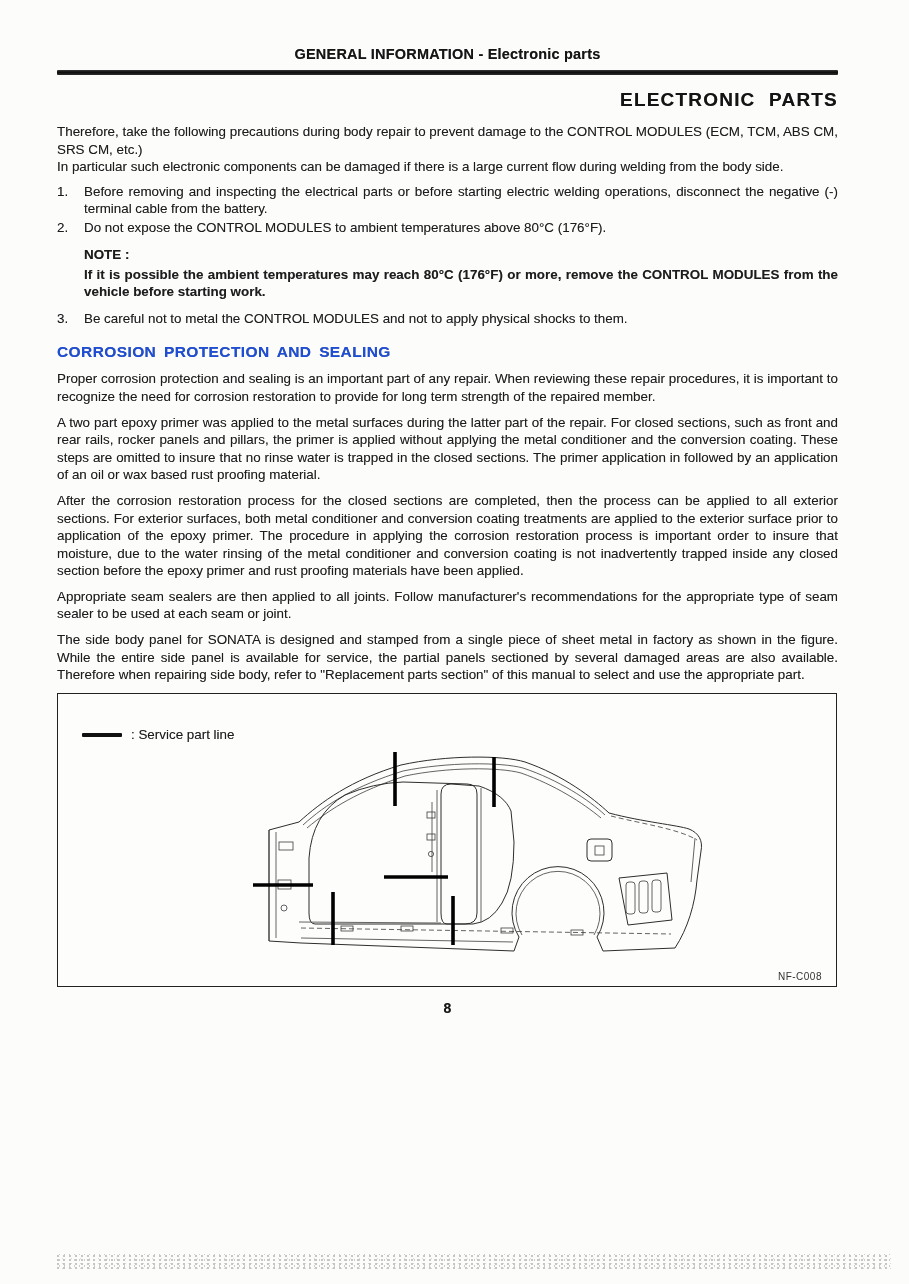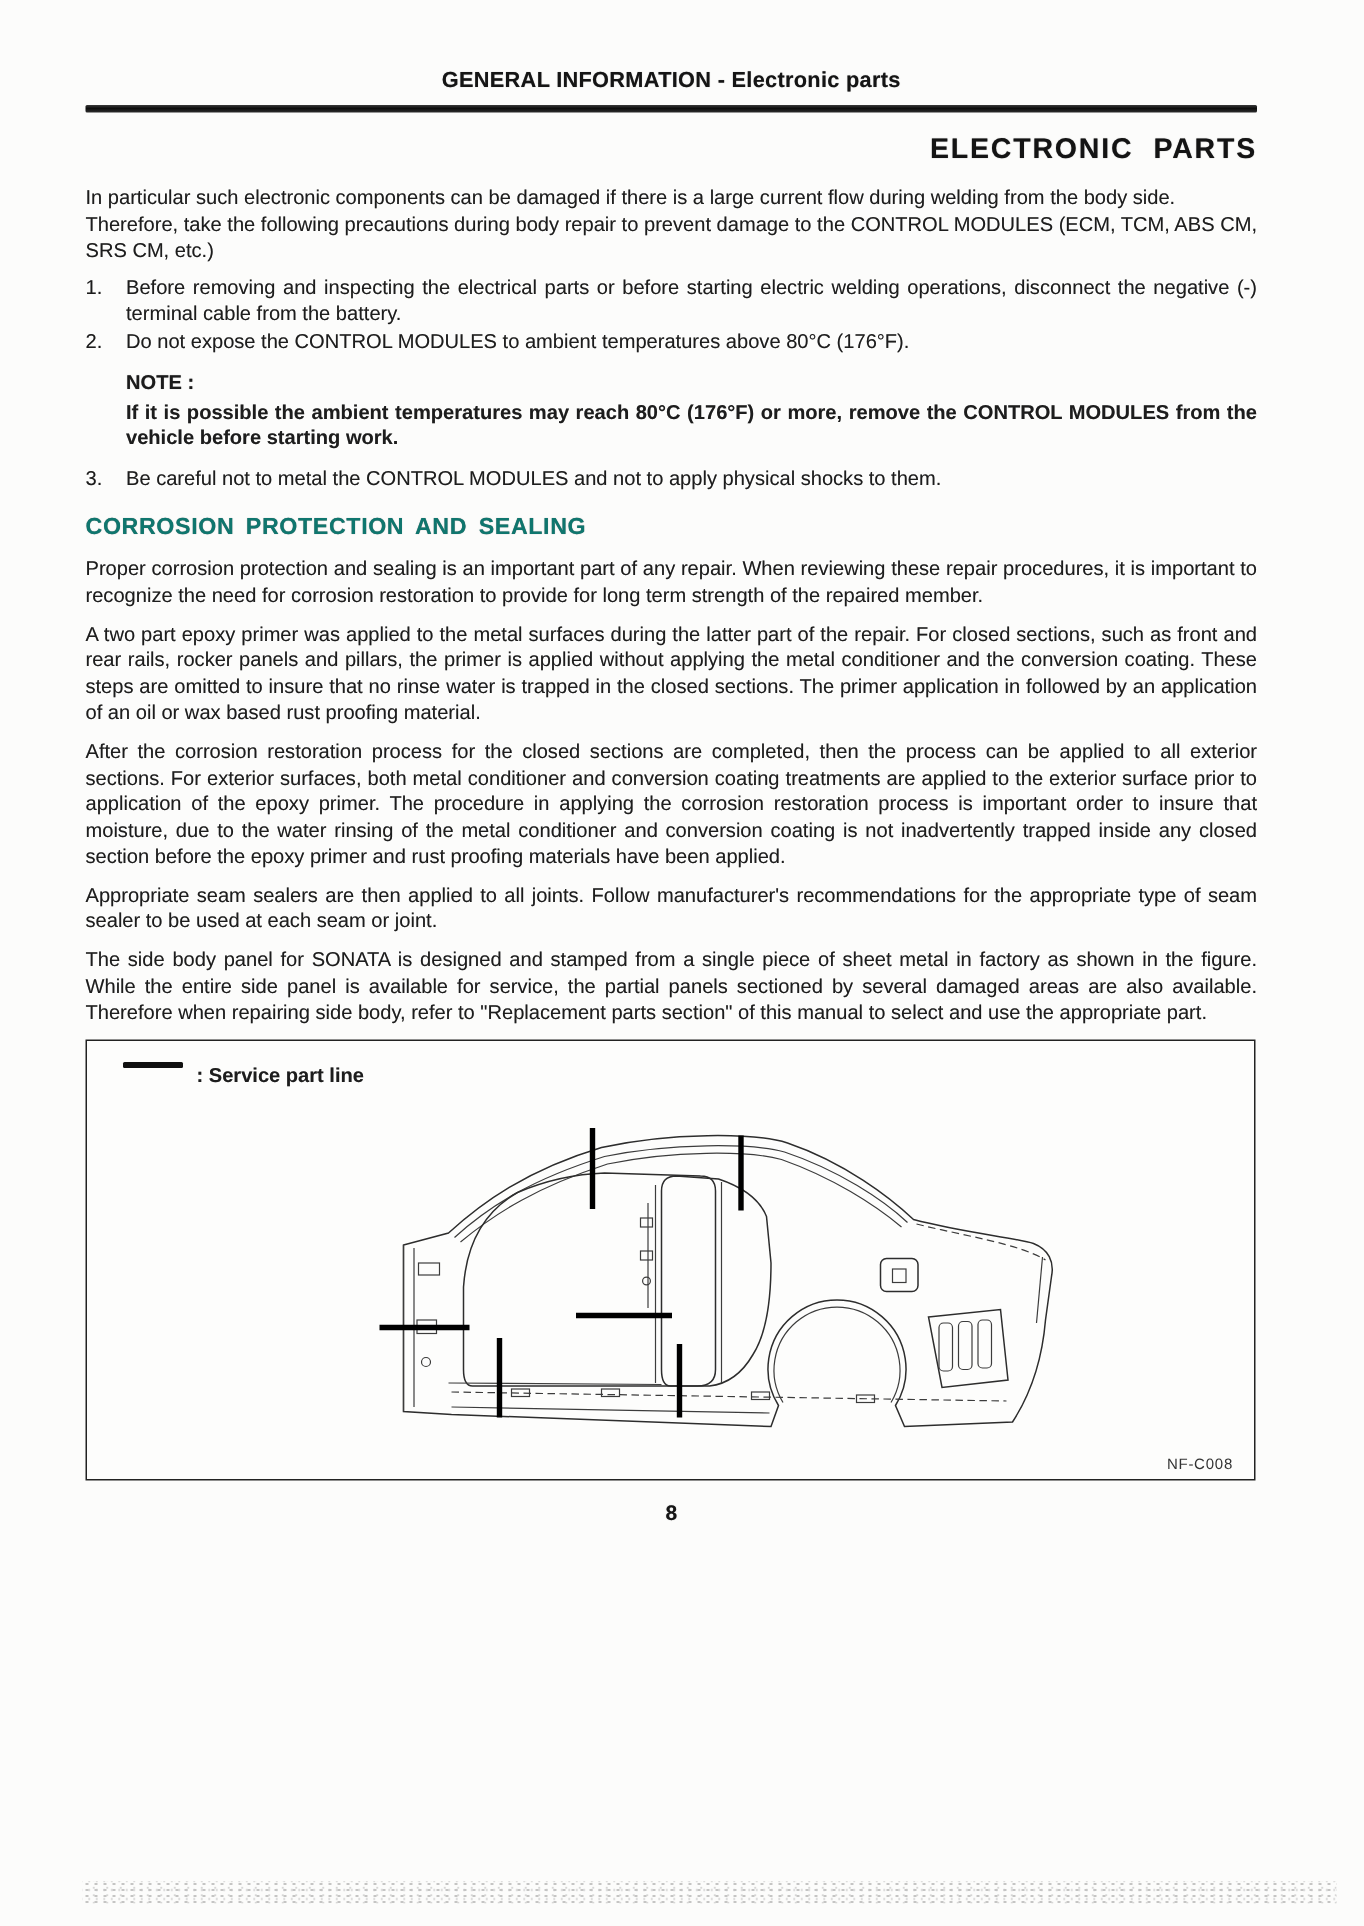--- a/index.html
+++ b/index.html
@@ -22,41 +22,41 @@
     border-radius:1px;
   }
   h1.title{
     margin:14px 0 12px 0;font-size:19px;font-weight:bold;
     letter-spacing:1.2px;word-spacing:7px;color:#141414;
     text-shadow:0 0 .6px rgba(0,0,0,.55);
     text-align:right;
   }
   h2.section{
     margin:16px 0 9px 0;font-size:15.5px;font-weight:bold;
-    letter-spacing:.4px;word-spacing:3px;color:#0f766e;
+    letter-spacing:.4px;word-spacing:3px;color:#1d4ed8;
     text-shadow:0 0 .5px rgba(0,0,0,.5);
   }
   p.body, .litext, .note-text, .legend-label{
     font-size:13.4px;line-height:17.6px;color:#1d1d1d;
     text-shadow:0 0 .4px rgba(0,0,0,.35);
   }
   p.body{margin:0 0 8px 0;text-align:justify;}
   p.body.tight{margin:0;}
   .list{margin-top:7px;}
   .li{display:flex;margin:0 0 1px 0;}
   .num{flex:none;width:27px;font-size:13.4px;line-height:17.6px;text-shadow:0 0 .4px rgba(0,0,0,.35);}
   .litext{flex:1;text-align:justify;}
   .note{margin:9px 0 9px 27px;}
   .note-label{font-weight:bold;font-size:13.4px;line-height:18px;text-shadow:0 0 .5px rgba(0,0,0,.5);}
   .note-text{font-weight:bold;text-align:justify;margin-top:2px;}
   .figure-box{
     position:relative;margin-top:9px;width:778px;height:292px;
     border:1.5px solid #222;background:#fdfdfc;
   }
-  .legend{position:absolute;left:24px;top:14px;display:flex;font-weight:bold;}
+  .legend{position:absolute;left:24px;top:32px;display:flex;align-items:center;}
   .legend-swatch{width:40px;height:4px;background:#101010;margin-right:9px;border-radius:1px;}
   .legend-label{white-space:nowrap;}
   .diagram{position:absolute;left:193px;top:48px;}
   .figure-code{
     position:absolute;right:14px;bottom:4px;font-size:10px;color:#333;
     letter-spacing:.5px;
   }
   .page-number{
     margin-top:13px;text-align:center;font-size:14px;font-weight:bold;
     color:#161616;text-shadow:0 0 .5px rgba(0,0,0,.5);
@@ -79,22 +79,22 @@
 <body>
 
 <div class="page">
   <div class="content">
 
     <div class="doc-header">GENERAL INFORMATION - Electronic parts</div>
     <div class="rule"></div>
 
     <h1 class="title">ELECTRONIC PARTS</h1>
 
+    <p class="body tight">Therefore, take the following precautions during body repair to prevent damage to the CONTROL MODULES (ECM, TCM, ABS CM, SRS CM, etc.)</p>
     <p class="body tight">In particular such electronic components can be damaged if there is a large current flow during welding from the body side.</p>
-    <p class="body tight">Therefore, take the following precautions during body repair to prevent damage to the CONTROL MODULES (ECM, TCM, ABS CM, SRS CM, etc.)</p>
 
     <div class="list">
       <div class="li">
         <span class="num">1.</span>
         <span class="litext">Before removing and inspecting the electrical parts or before starting electric welding operations, disconnect the negative (-) terminal cable from the battery.</span>
       </div>
       <div class="li">
         <span class="num">2.</span>
         <span class="litext">Do not expose the CONTROL MODULES to ambient temperatures above 80°C (176°F).</span>
       </div>

